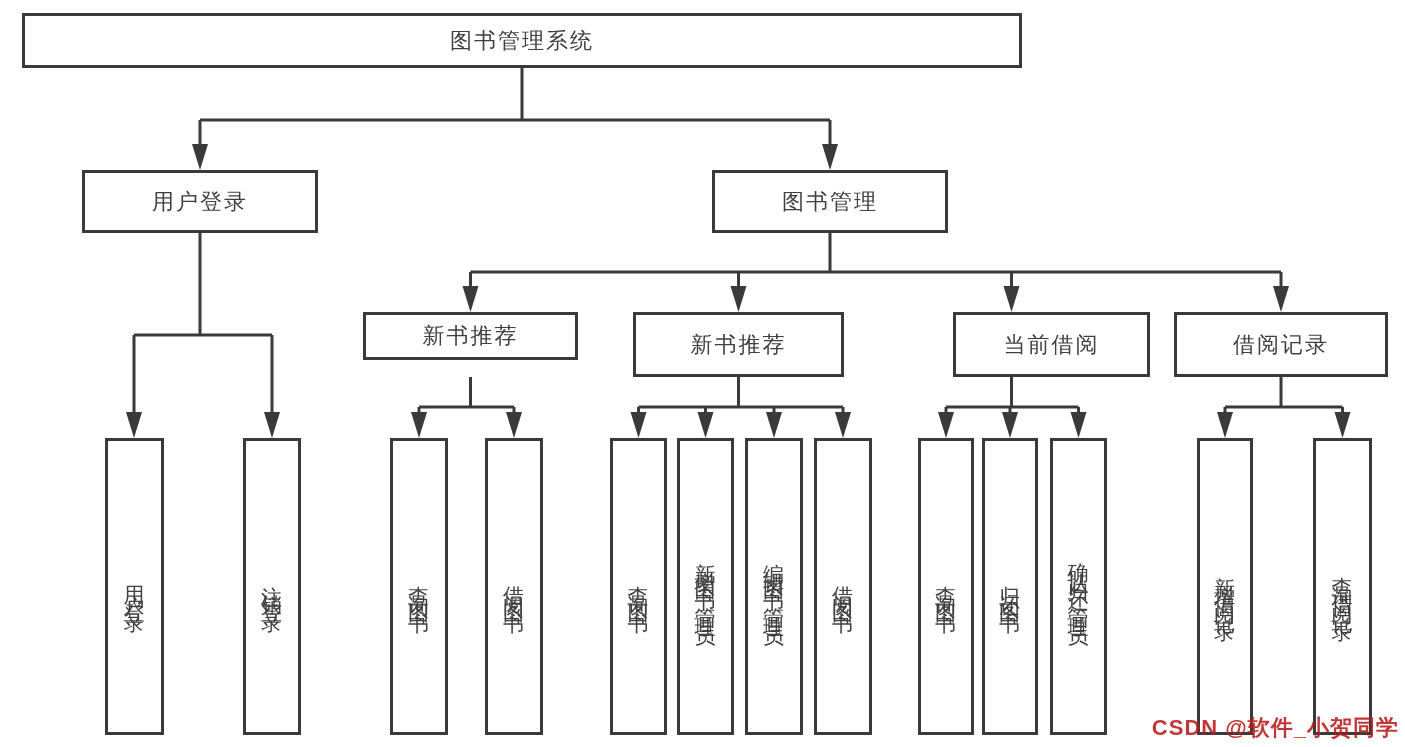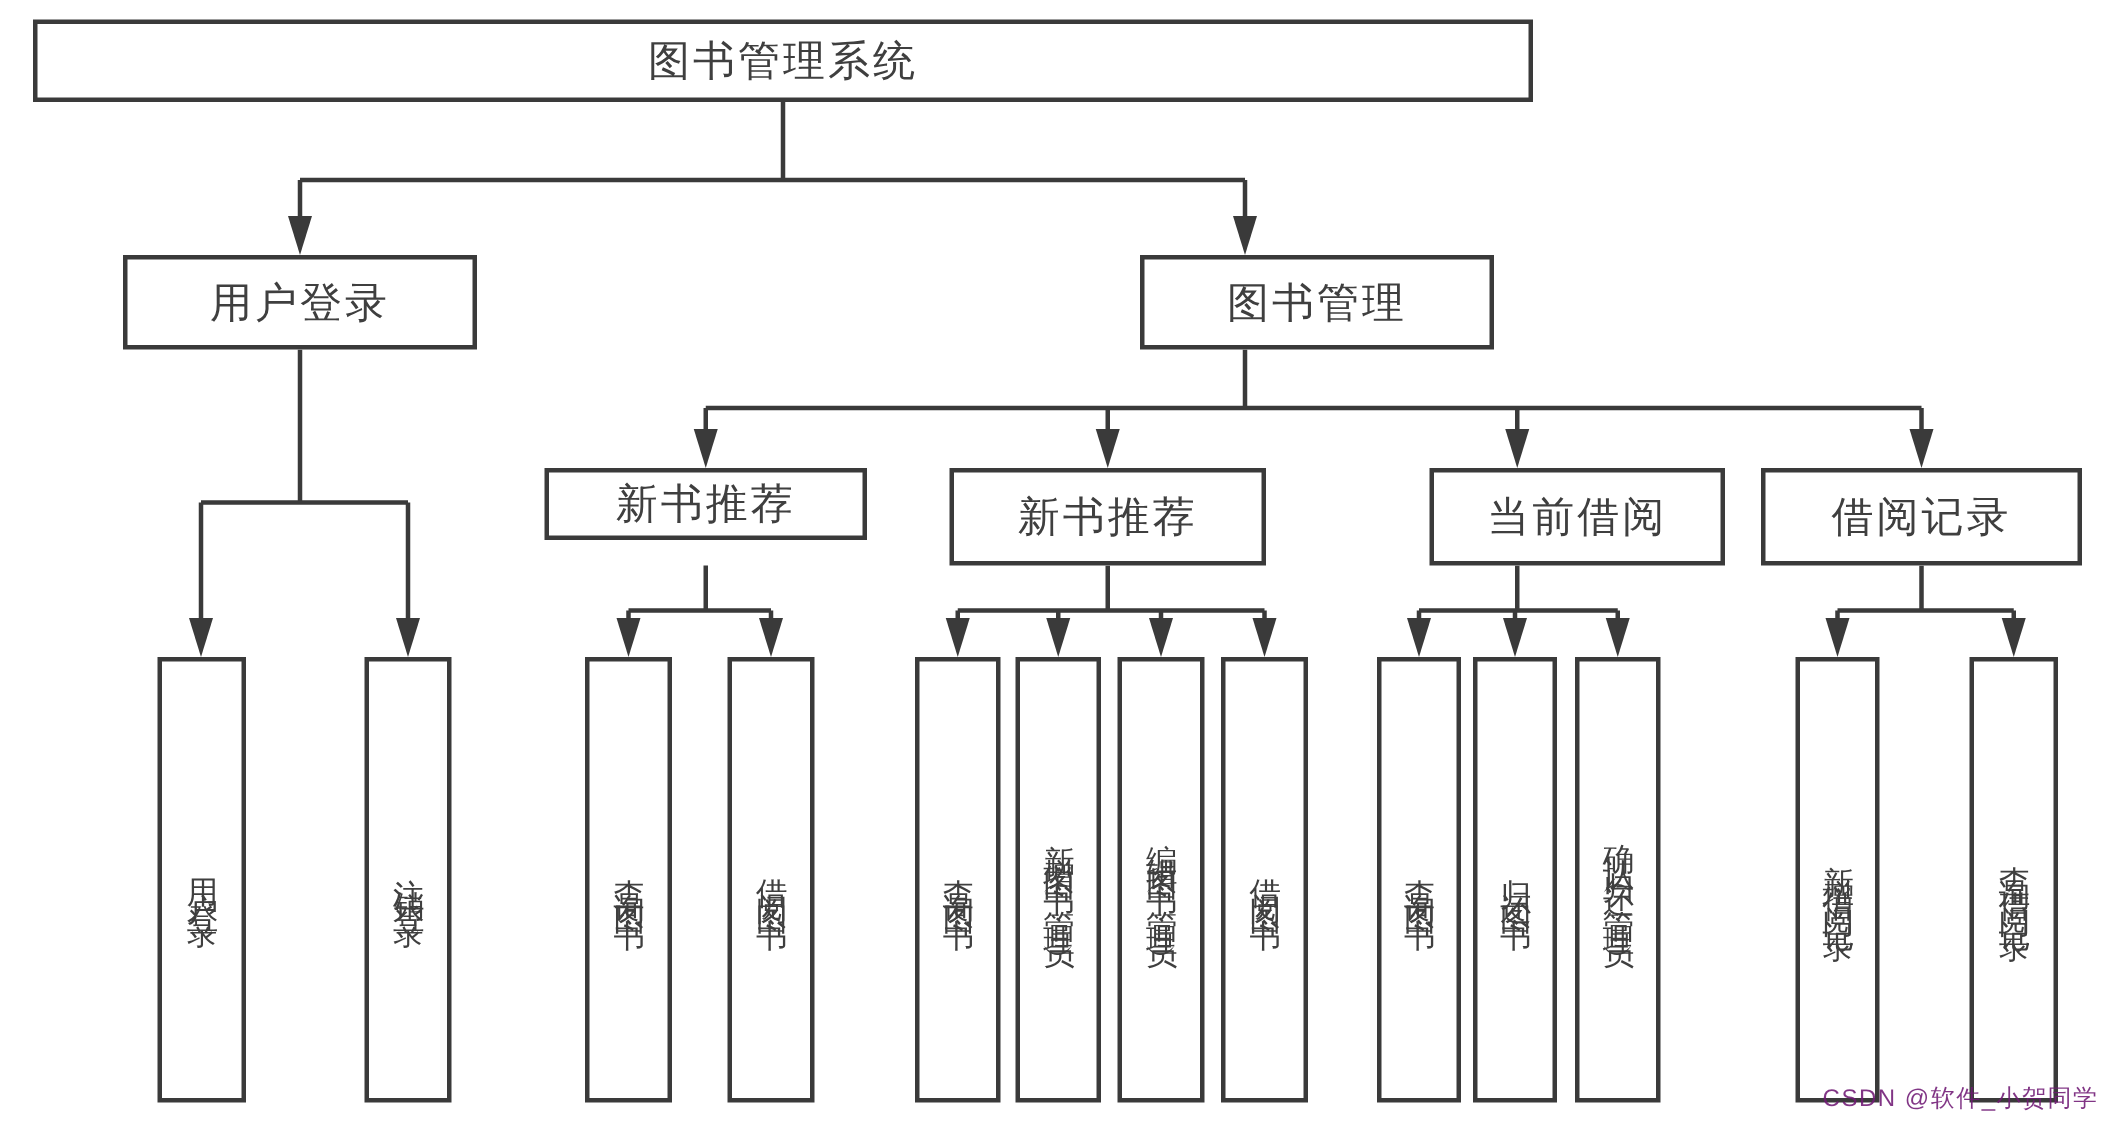--- a/index.html
+++ b/index.html
@@ -17,37 +17,38 @@
     border:3px solid #3a3a3a;
     background:#fff;
     display:flex;
     align-items:center;
     justify-content:center;
     color:#3f3f3f;
     font-size:21px;
     z-index:2;
     letter-spacing:2px;
   }
-  .node.h{font-size:28px;}
+  .node.h{font-size:22px;}
   .node.v{
     writing-mode:vertical-rl;
     letter-spacing:9px;
     font-size:21px;
     line-height:1;
   }
   #watermark{
     position:absolute;
     right:6px;
     bottom:4px;
     z-index:3;
-    font-size:16px;
-    color:#701a75;
+    font-size:22px;
+    color:#b91c1c;
     opacity:.88;
     letter-spacing:1px;
     white-space:nowrap;
+    font-weight:bold;
   }
 </style>
 </head>
 <body>
 
 <div id="canvas">
 
   <svg id="connectors" width="1405" height="747" viewBox="0 0 1405 747">
     <g stroke="#3a3a3a" stroke-width="3" fill="none">
 
@@ -84,21 +85,21 @@
       <polygon points="1002,412 1018,412 1010,438"></polygon>
       <polygon points="1070.5,412 1086.5,412 1078.5,438"></polygon>
       <polygon points="1217,412 1233,412 1225,438"></polygon>
       <polygon points="1334.5,412 1350.5,412 1342.5,438"></polygon>
     </g>
   </svg>
 
   <div class="node h" style="left:22px;top:13px;width:1000px;height:55px;">图书管理系统</div>
 
   <div class="node h" style="left:82px;top:170px;width:236px;height:63px;">用户登录</div>
-  <div class="node h" style="left:712px;top:170px;width:236px;height:63px;margin-left:48px;">图书管理</div>
+  <div class="node h" style="left:712px;top:170px;width:236px;height:63px;">图书管理</div>
 
   <div class="node h" style="left:363px;top:312px;width:215px;height:48px;">新书推荐</div>
   <div class="node h" style="left:633px;top:312px;width:211px;height:65px;">新书推荐</div>
   <div class="node h" style="left:953px;top:312px;width:197px;height:65px;">当前借阅</div>
   <div class="node h" style="left:1174px;top:312px;width:214px;height:65px;">借阅记录</div>
 
   <div class="node v" style="left:105px;top:438px;width:59px;height:297px;">用户登录</div>
   <div class="node v" style="left:243px;top:438px;width:58px;height:297px;">注销登录</div>
 
   <div class="node v" style="left:390px;top:438px;width:58px;height:297px;">查询图书</div>

